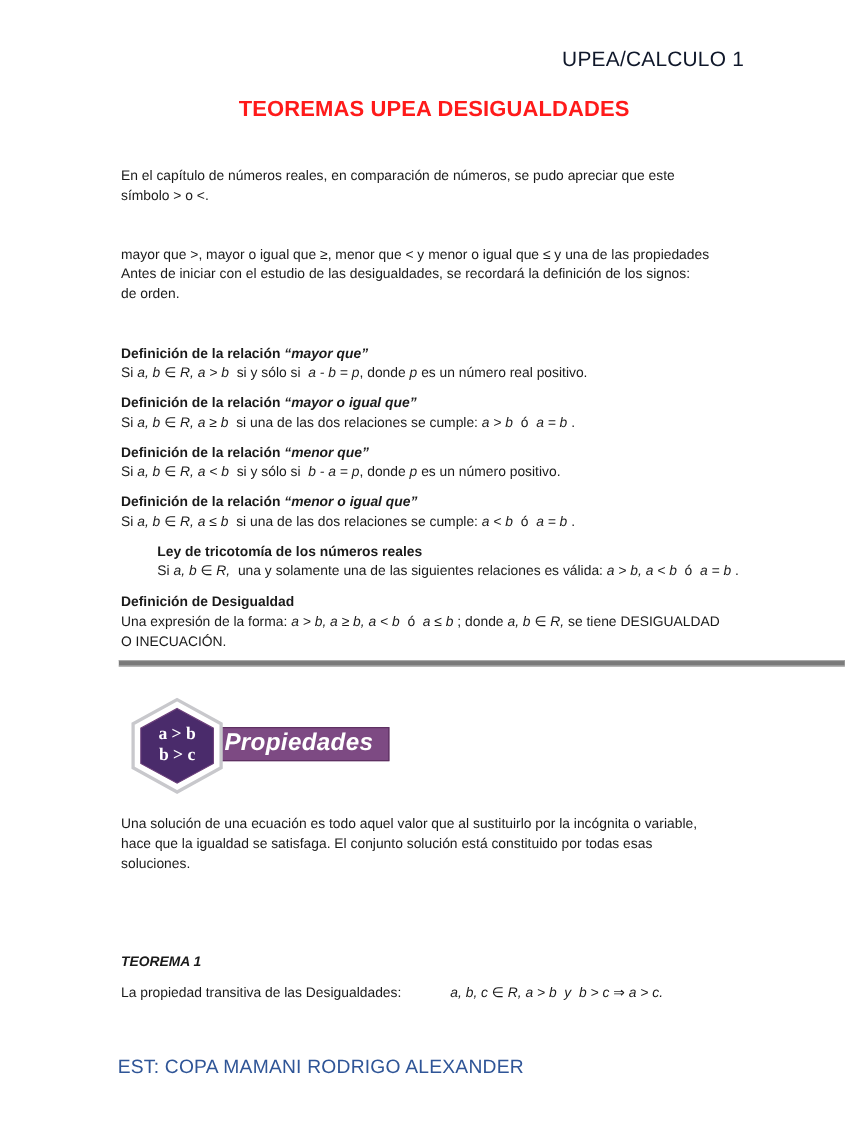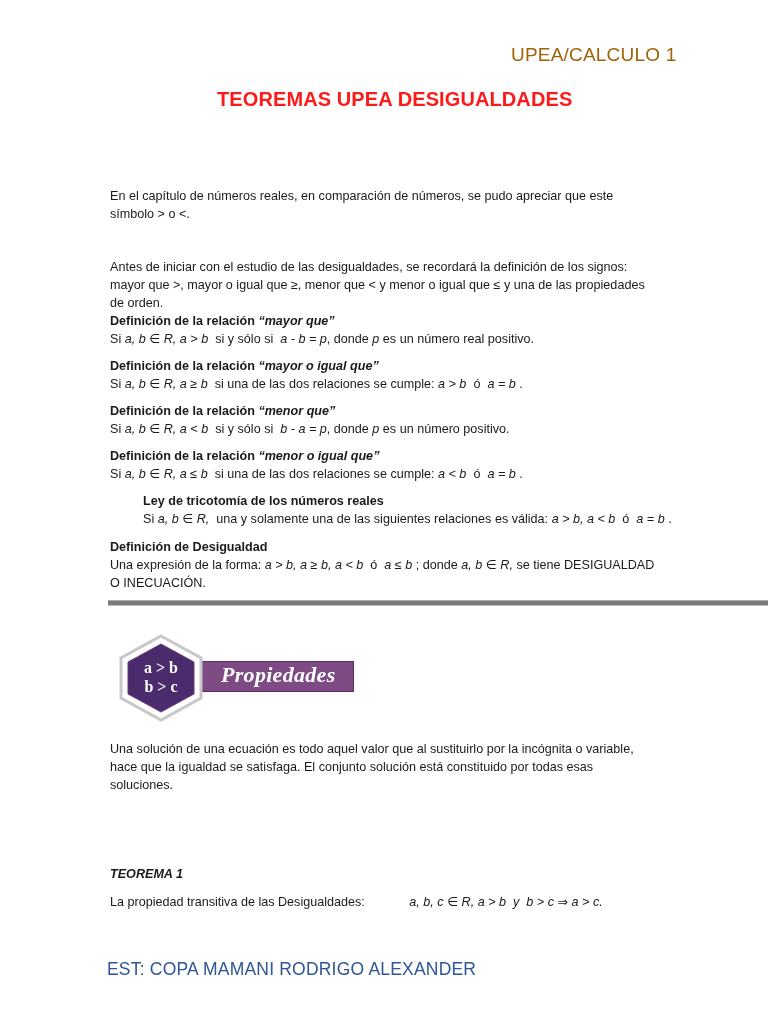--- a/index.html
+++ b/index.html
@@ -13,38 +13,37 @@
       position: relative;
       overflow: hidden;
       font-family: "Liberation Sans", "DejaVu Sans", sans-serif;
       color: #1a1a1a;
     }
     .abs { position: absolute; }
     .header-right {
       left: 511px;
       top: 44px;
       font-size: 19px;
-      color: #a16207;
+      color: #0f172a;
       letter-spacing: 0.2px;
     }
     .page-title {
       left: 217px;
       top: 88px;
       font-size: 20px;
       font-weight: bold;
       color: #ff1a1a;
       letter-spacing: 0.1px;
     }
     .para {
       left: 110px;
       width: 560px;
       font-size: 12.6px;
       line-height: 18px;
       color: #1a1a1a;
-      margin-top: 36px;
     }
     .def-block {
       left: 110px;
       width: 580px;
       font-size: 12.6px;
       line-height: 18px;
     }
     .def-title {
       font-weight: bold;
     }
@@ -74,23 +73,23 @@
       left: 80px;
       top: 27px;
       width: 156px;
       height: 31px;
       background: #7d4a83;
       border: 1px solid #5a2e5e;
       box-sizing: border-box;
     }
     .logo-banner-text {
       position: absolute;
-      left: 103px;
+      left: 86px;
       top: 28px;
-      font-family: Liberation Serif, serif;
+      font-family: Liberation Sans, sans-serif;
       font-style: italic;
       font-weight: bold;
       font-size: 22px;
       color: #ffffff;
       letter-spacing: 0.3px;
     }
     .logo-hex {
       position: absolute;
       left: 0;
       top: 0;
@@ -127,22 +126,22 @@
 <body>
 
 <div class="abs header-right">UPEA/CALCULO 1</div>
 <div class="abs page-title">TEOREMAS UPEA DESIGUALDADES</div>
 
 <div class="abs para" style="top:151px;">
   <div>En el capítulo de números reales, en comparación de números, se pudo apreciar que este</div>
   <div>símbolo &gt; o &lt;.</div>
 </div>
 <div class="abs para" style="top:222px; width:580px;">
+  <div>mayor que &gt;, mayor o igual que ≥, menor que &lt; y menor o igual que ≤ y una de las propiedades</div>
   <div>Antes de iniciar con el estudio de las desigualdades, se recordará la definición de los signos:</div>
-  <div>mayor que &gt;, mayor o igual que ≥, menor que &lt; y menor o igual que ≤ y una de las propiedades</div>
   <div>de orden.</div>
 </div>
 
 <div class="abs def-block" style="top:312px;">
   <div class="def-title"><span>Definición de la relación </span><i>“mayor que”</i></div>
   <div class="def-body">
     <span>Si </span><i>a, b ∈ R, a &gt; b</i><span style="white-space:pre;">  si y sólo si  </span><i>a - b = p</i><span>, donde </span><i>p</i><span> es un número real positivo.</span>
   </div>
 </div>
 

